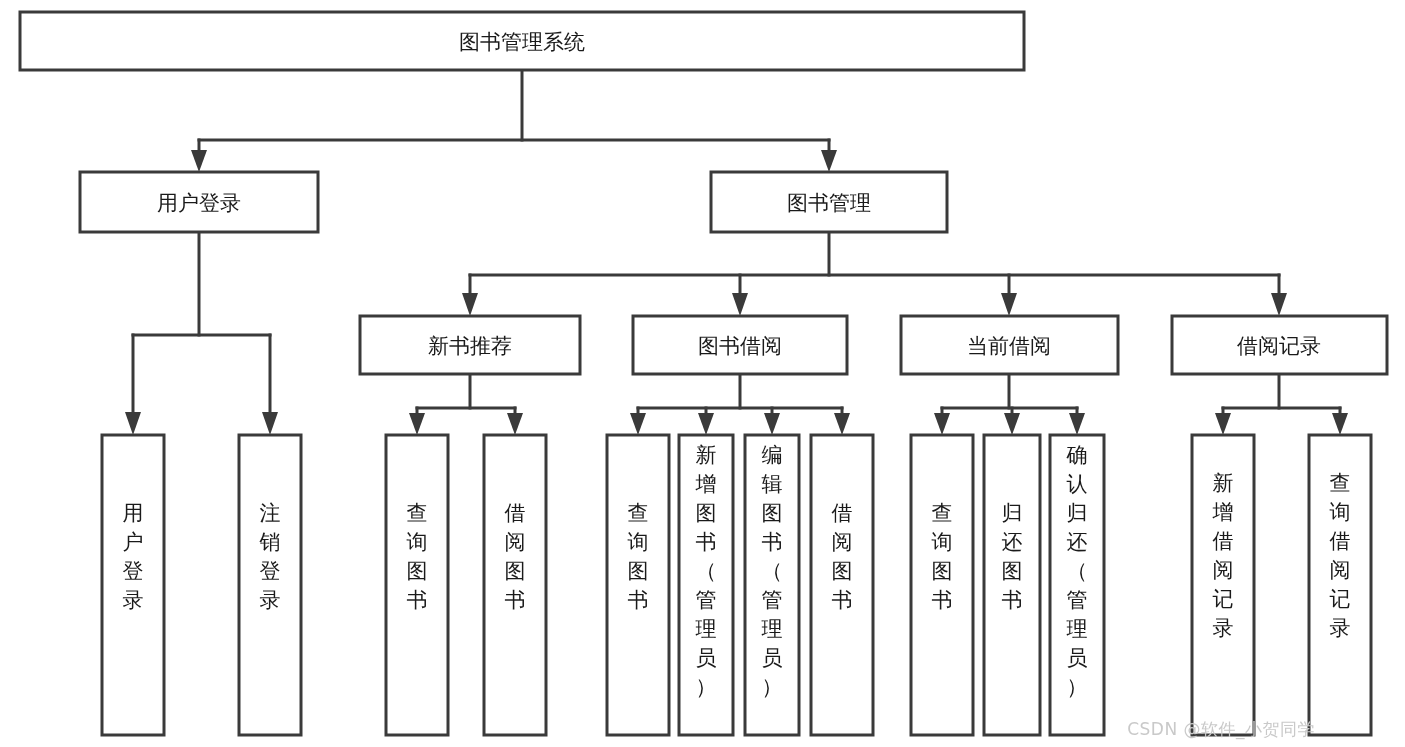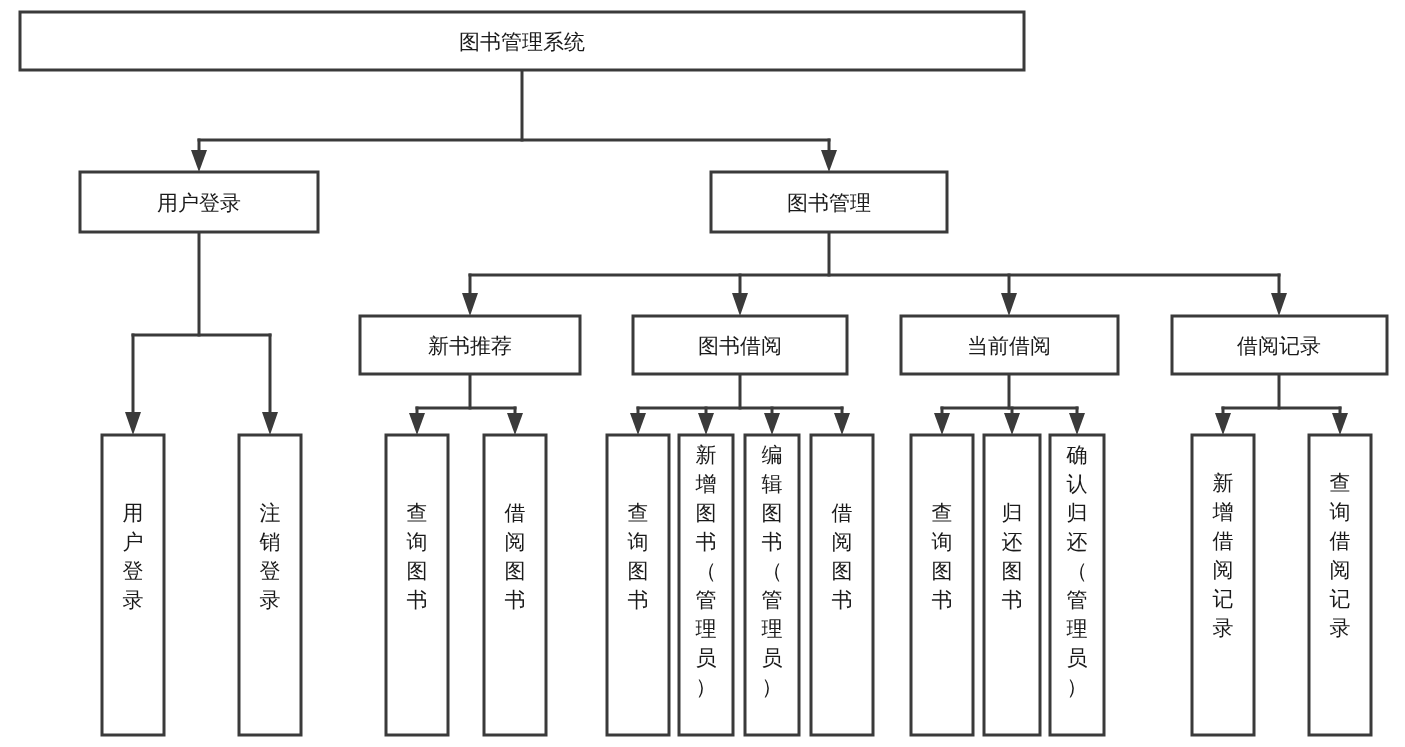--- a/index.html
+++ b/index.html
@@ -245,14 +245,15 @@
       <text class="node-label-v" x="1223" y="490"><tspan x="1223" y="490">新</tspan><tspan x="1223" y="519">增</tspan><tspan x="1223" y="548">借</tspan><tspan x="1223" y="577">阅</tspan><tspan x="1223" y="606">记</tspan><tspan x="1223" y="635">录</tspan></text>
     </g>
 
     <g>
       <rect class="node-box" x="1309" y="435" width="62" height="300"></rect>
       <text class="node-label-v" x="1340" y="490"><tspan x="1340" y="490">查</tspan><tspan x="1340" y="519">询</tspan><tspan x="1340" y="548">借</tspan><tspan x="1340" y="577">阅</tspan><tspan x="1340" y="606">记</tspan><tspan x="1340" y="635">录</tspan></text>
     </g>
 
   </svg>
 
+  <div class="watermark-text">CSDN @软件_小贺同学</div>
 
 </div>
 
 </body></html>

